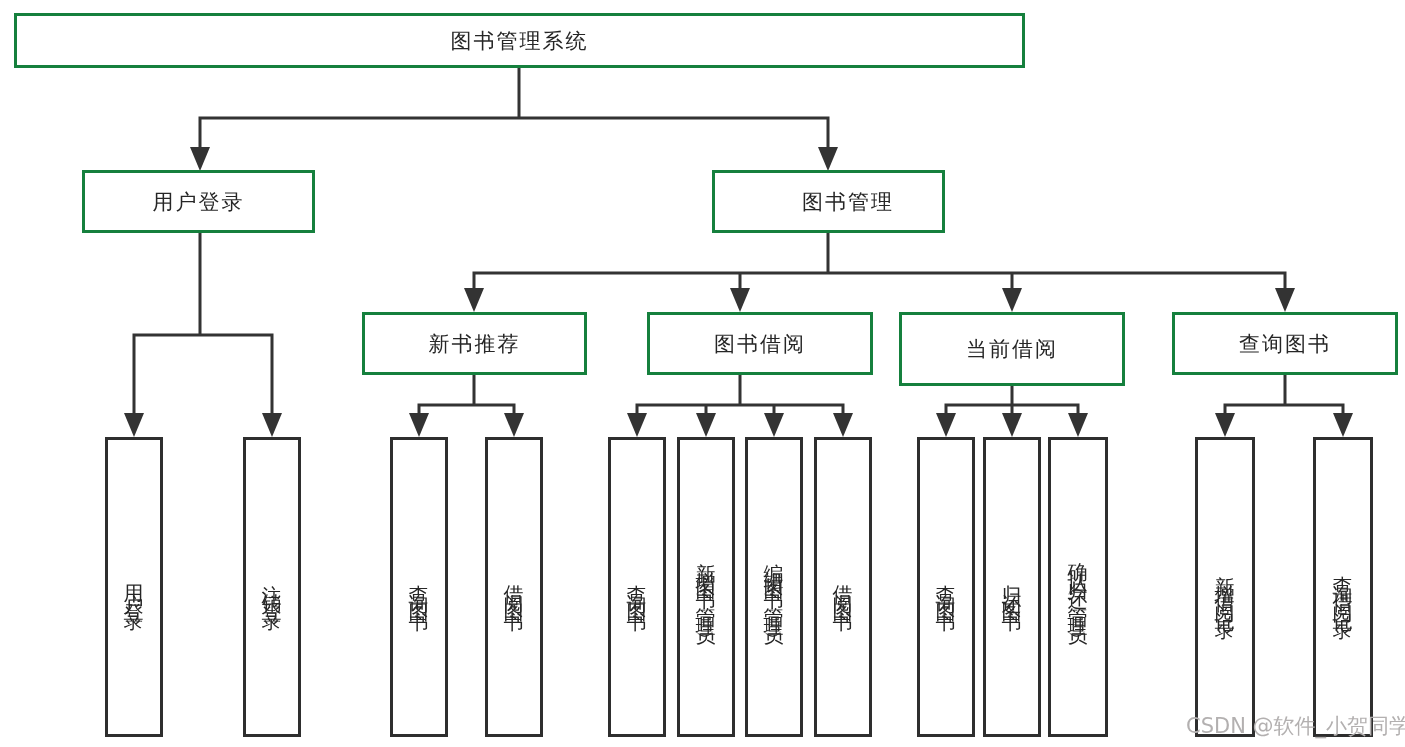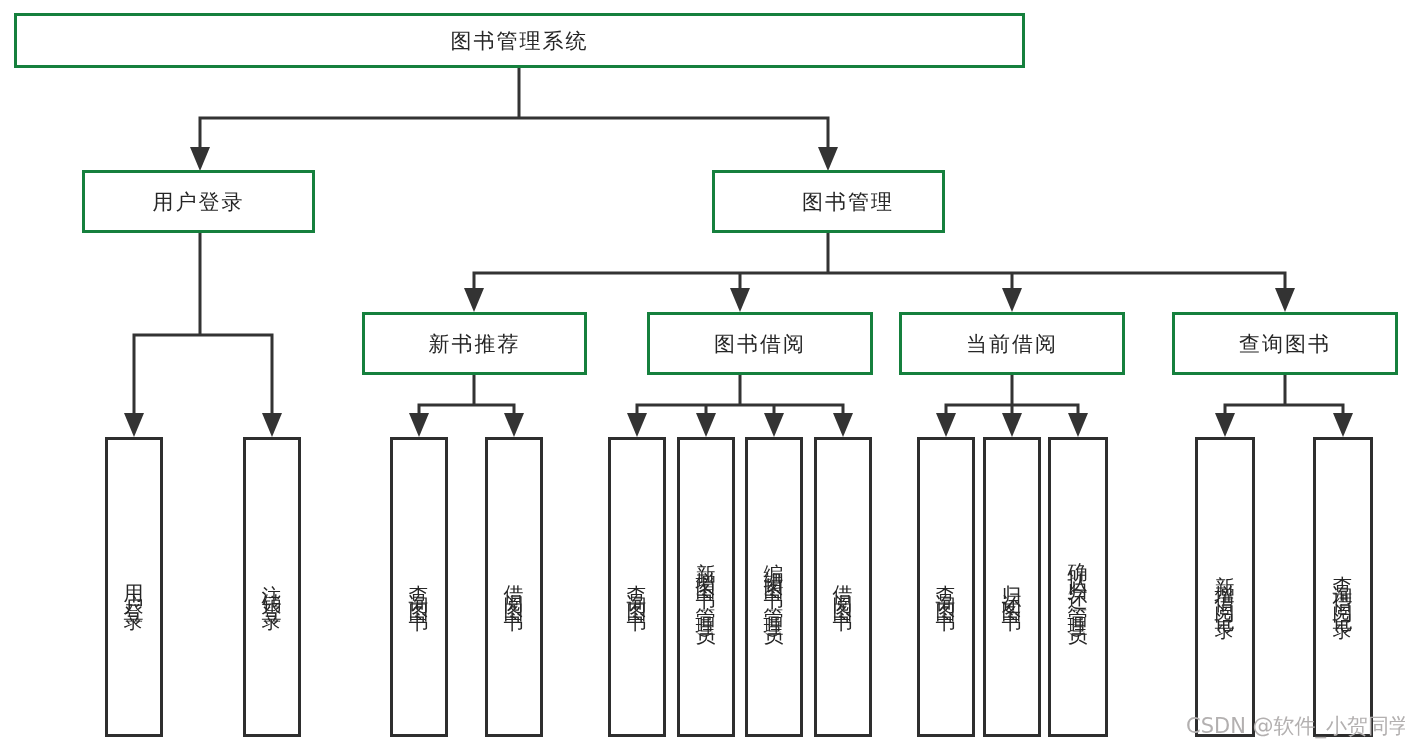--- a/index.html
+++ b/index.html
@@ -114,21 +114,21 @@
   <div class="hnode" style="left:712px; top:170px; width:233px; height:63px;padding-left:39px;">
     <span>图书管理</span>
   </div>
 
   <div class="hnode" style="left:362px; top:312px; width:225px; height:63px;font-family:Liberation Serif, serif;">
     <span>新书推荐</span>
   </div>
   <div class="hnode" style="left:627px; top:312px; width:226px; height:63px;margin-left:20px;">
     <span>图书借阅</span>
   </div>
-  <div class="hnode" style="left:899px; top:312px; width:226px; height:63px;">
+  <div class="hnode" style="left:899px; top:312px; width:226px; height:74px;">
     <span>当前借阅</span>
   </div>
   <div class="hnode" style="left:1172px; top:312px; width:226px; height:63px;">
     <span>查询图书</span>
   </div>
 
   <div class="vnode" style="left:105px; width:58px;">
     <span>用户登录</span>
   </div>
   <div class="vnode" style="left:243px; width:58px;">

